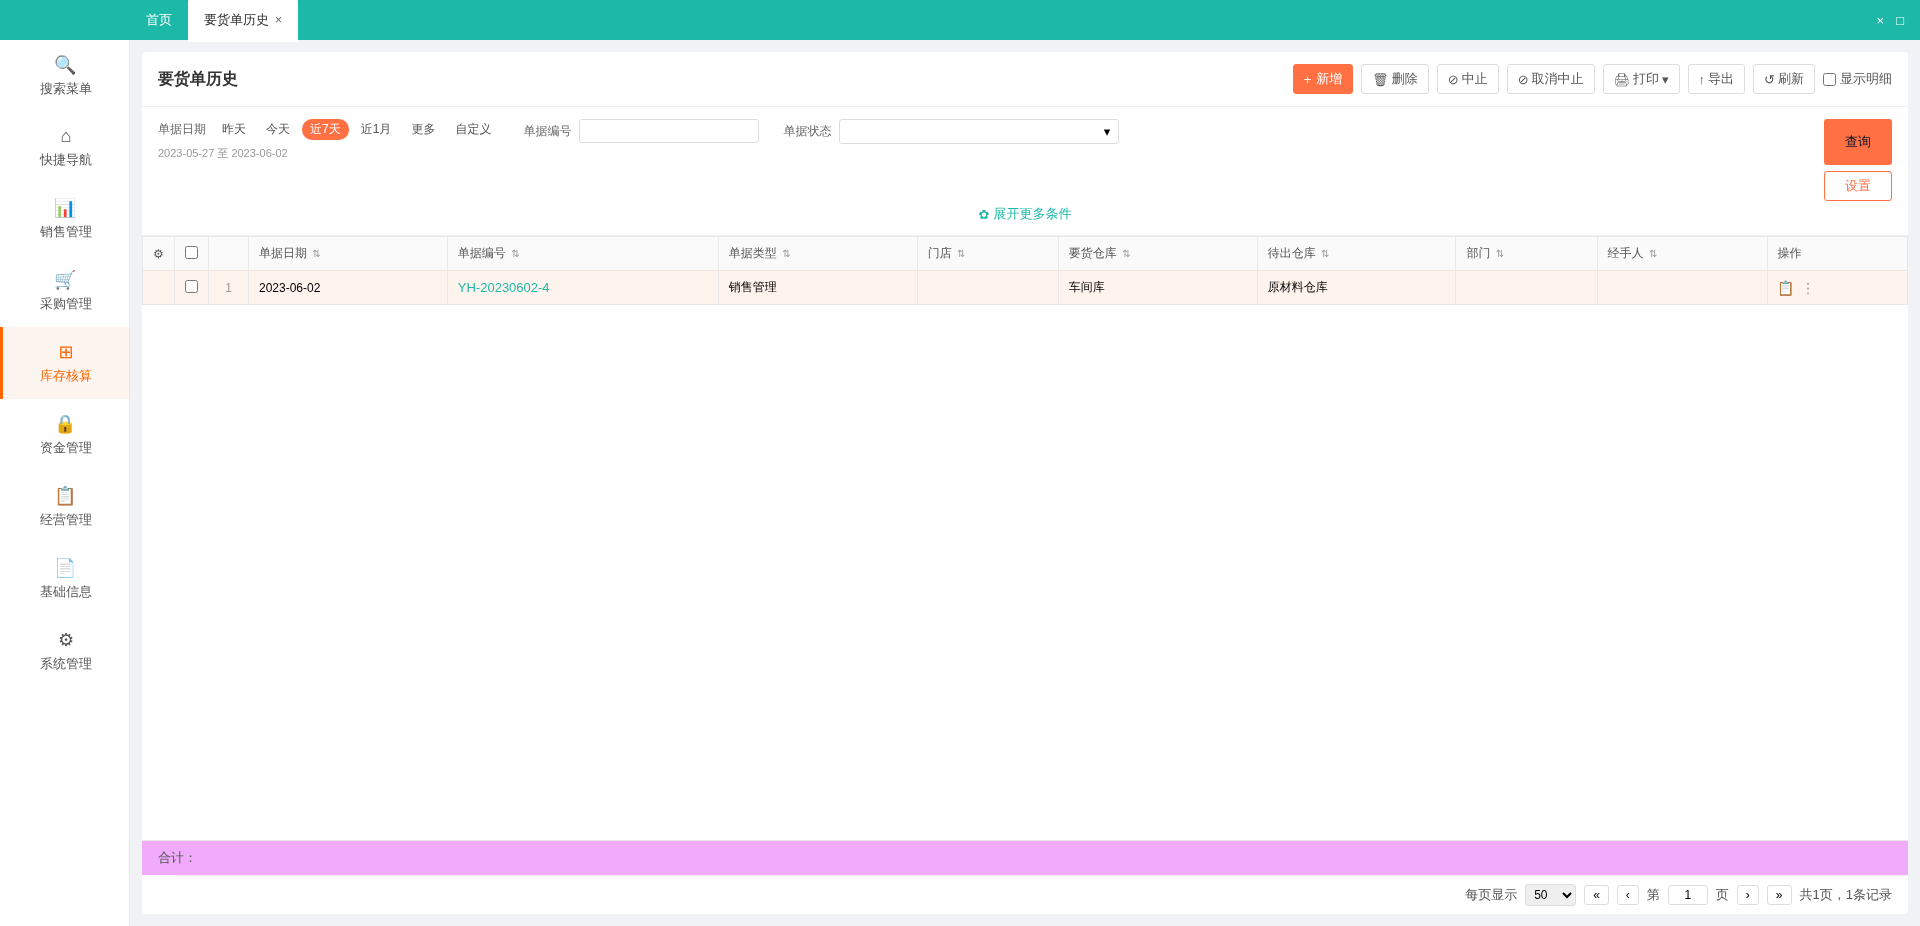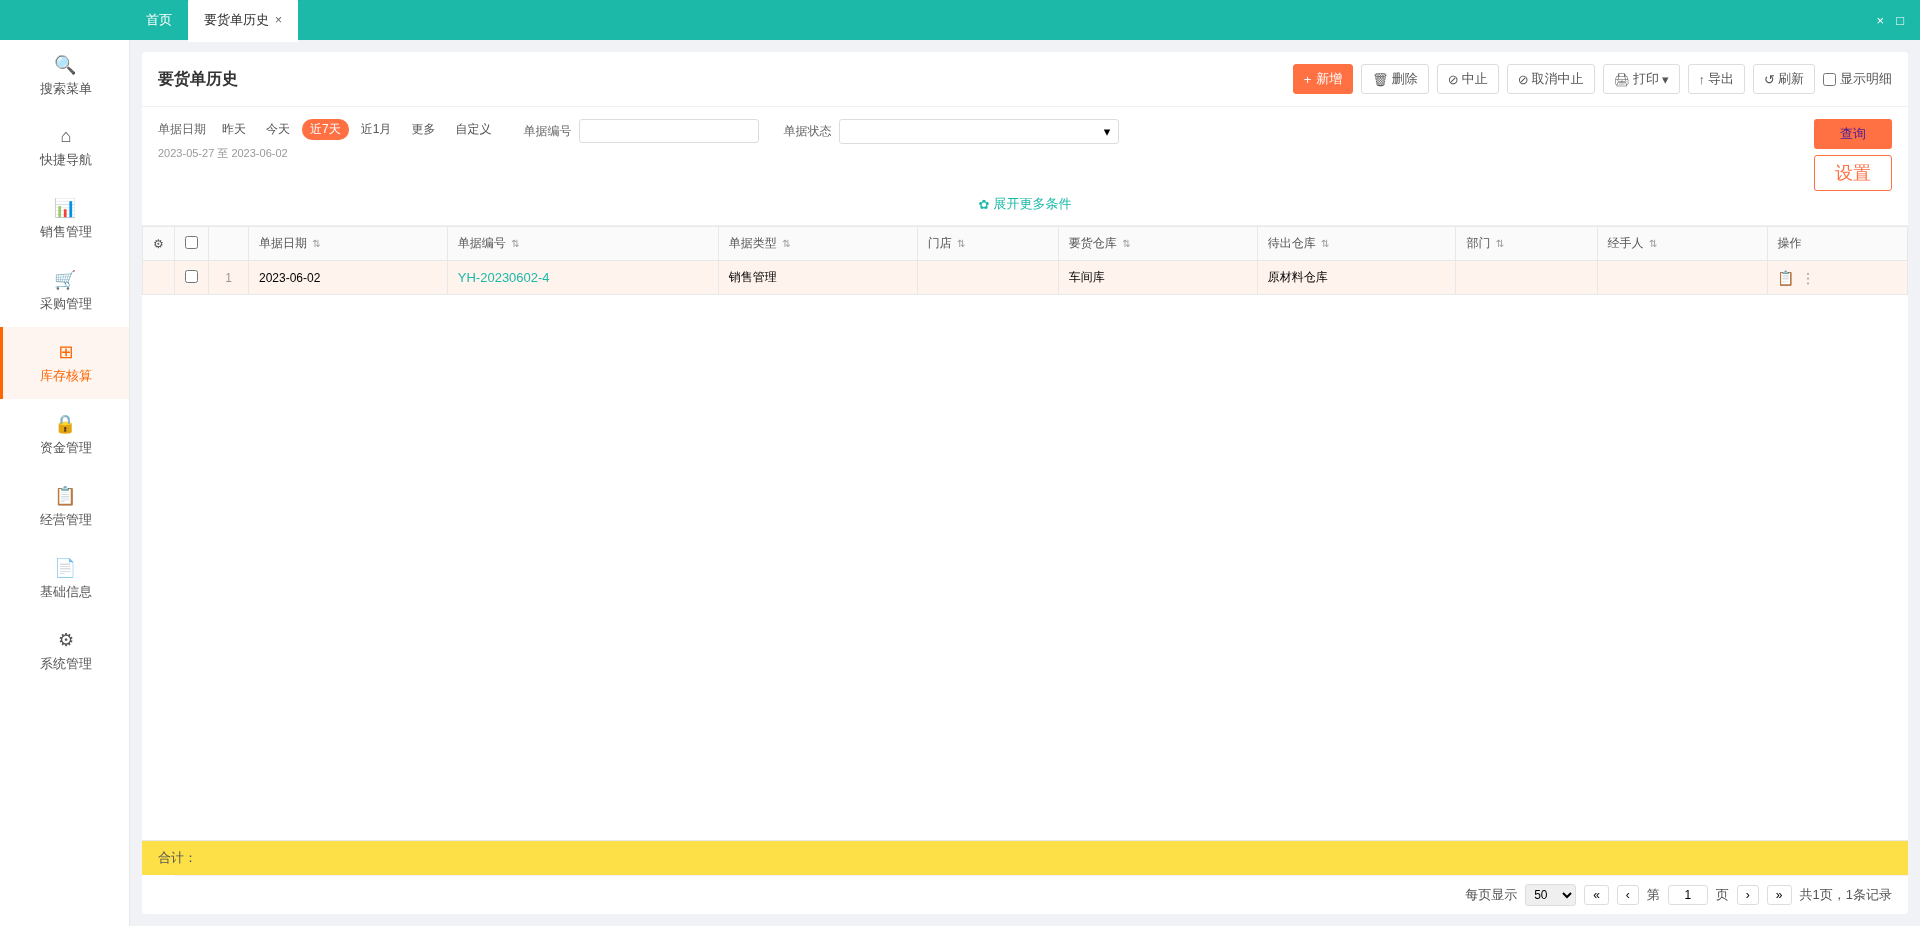--- a/index.html
+++ b/index.html
@@ -162,35 +162,35 @@
       align-items: center;
       justify-content: center;
       color: #1db9a8;
       cursor: pointer;
       font-size: 12px;
       margin-top: 4px;
       gap: 4px;
     }
     .query-btn {
       background: #ff7043;
-      color: #4c1d95;
+      color: #0f172a;
       border: none;
       border-radius: 3px;
-      padding: 6px 20px;
+      padding: 14px 20px;
       cursor: pointer;
       font-size: 13px;
     }
     .settings-btn {
       background: #fff;
       color: #ff7043;
       border: 1px solid #ff7043;
       border-radius: 3px;
       padding: 5px 20px;
       cursor: pointer;
-      font-size: 18px;
+      font-size: 13px;
       text-align: center;
     }
 
     
     .table-wrap {
       flex: 1;
       overflow: auto;
     }
     table {
       width: 100%;
@@ -211,21 +211,21 @@
     .action-icon { cursor: pointer; color: #999; font-size: 14px; }
     .link-text { color: #1db9a8; cursor: pointer; text-decoration: none; margin-top: 45px; }
     .settings-col { width: 32px; text-align: center; }
     .check-col { width: 32px; text-align: center; }
     .num-col { width: 40px; text-align: center; color: #999; }
 
     
     .footer-sum {
       border-top: 1px solid #e8e8e8;
       padding: 8px 16px;
-      background: #fde047;
+      background: #f0abfc;
       display: flex;
       align-items: center;
       font-size: 12px;
       color: #555;
       flex-shrink: 0;
     }
 
     
     .pagination {
       display: flex;

